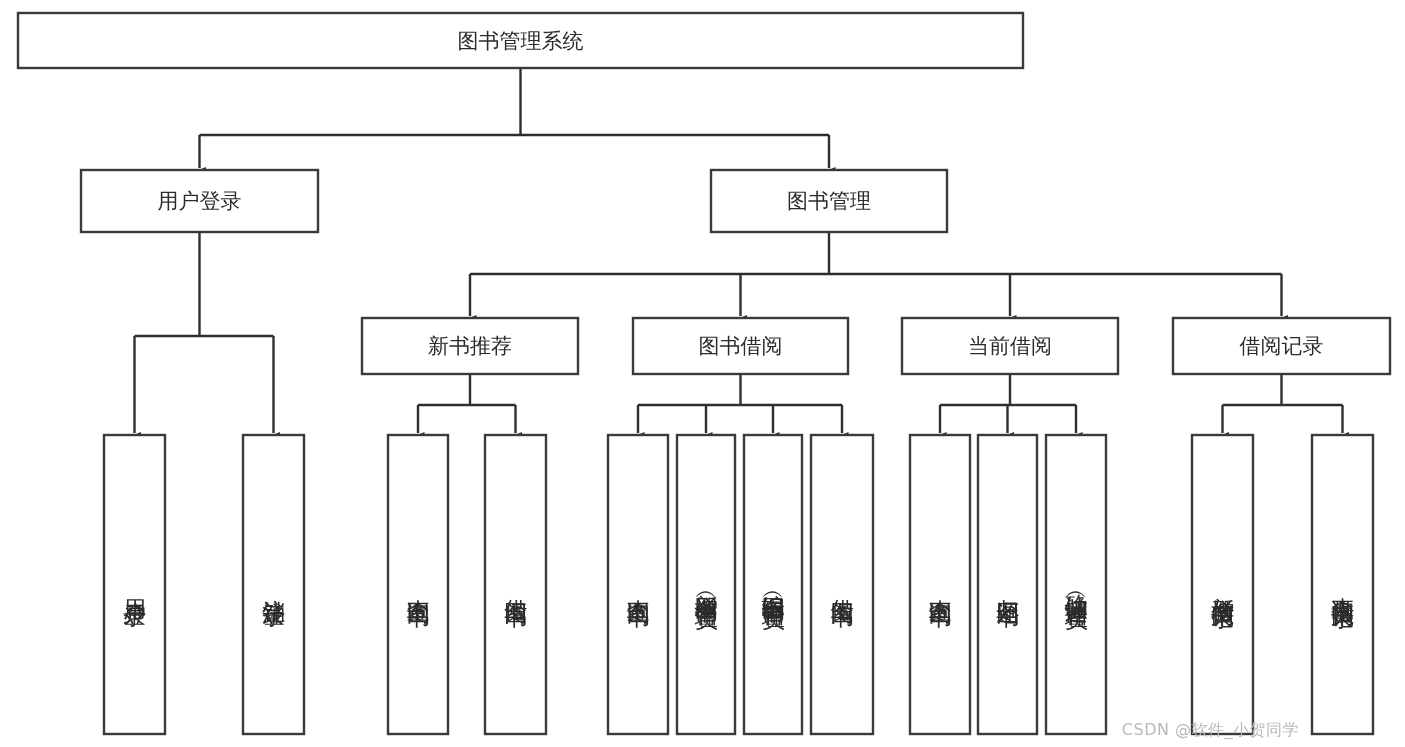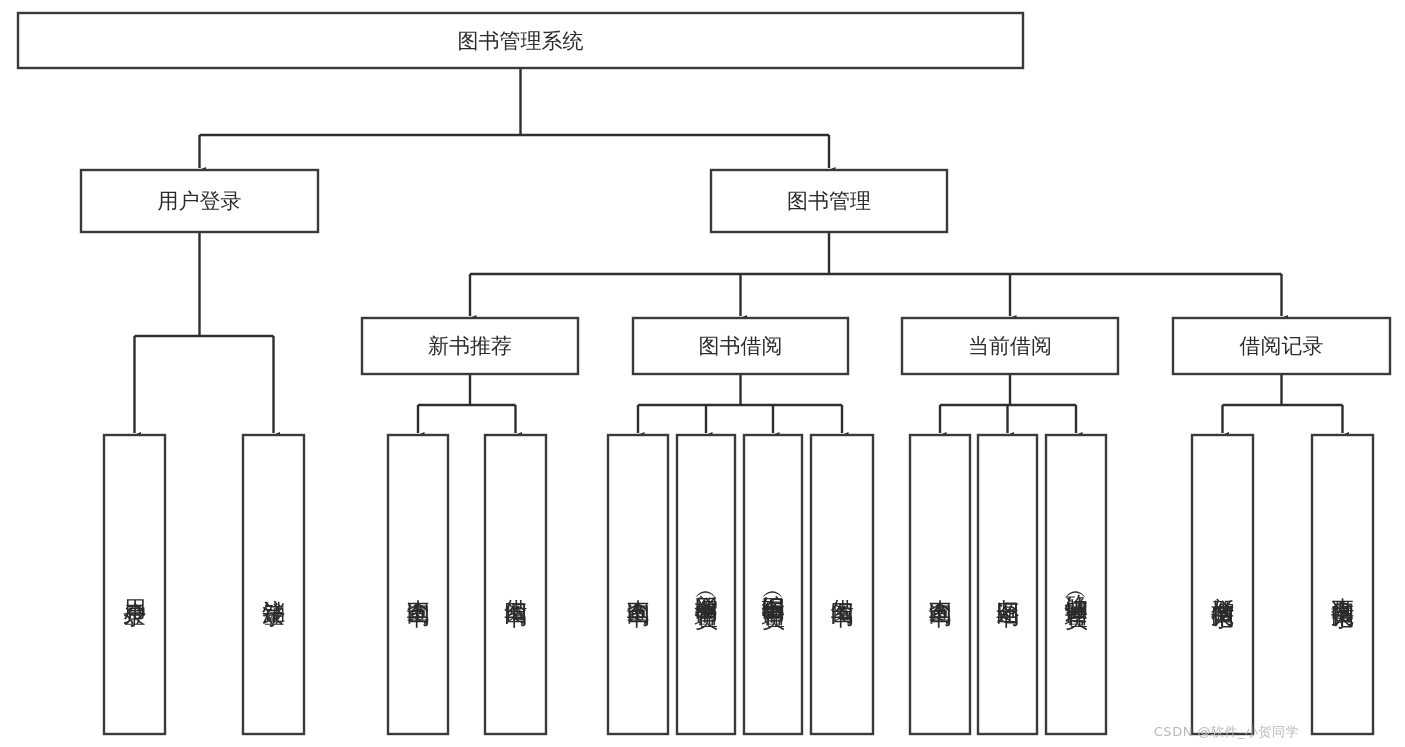--- a/index.html
+++ b/index.html
@@ -64,21 +64,21 @@
     text-align: center;
     white-space: nowrap;
     pointer-events: none;
     user-select: none;
   }
   .watermark {
     position: absolute;
     right: 8px;
     bottom: 6px;
     font-family: "DejaVu Sans", "Liberation Sans", sans-serif;
-    font-size: 13px;
+    font-size: 16px;
     color: #b9b9b9;
     letter-spacing: 0.5px;
     white-space: nowrap;
     user-select: none;
   }
 </style>
 </head>
 <body>
 
 <div id="diagram-root">

